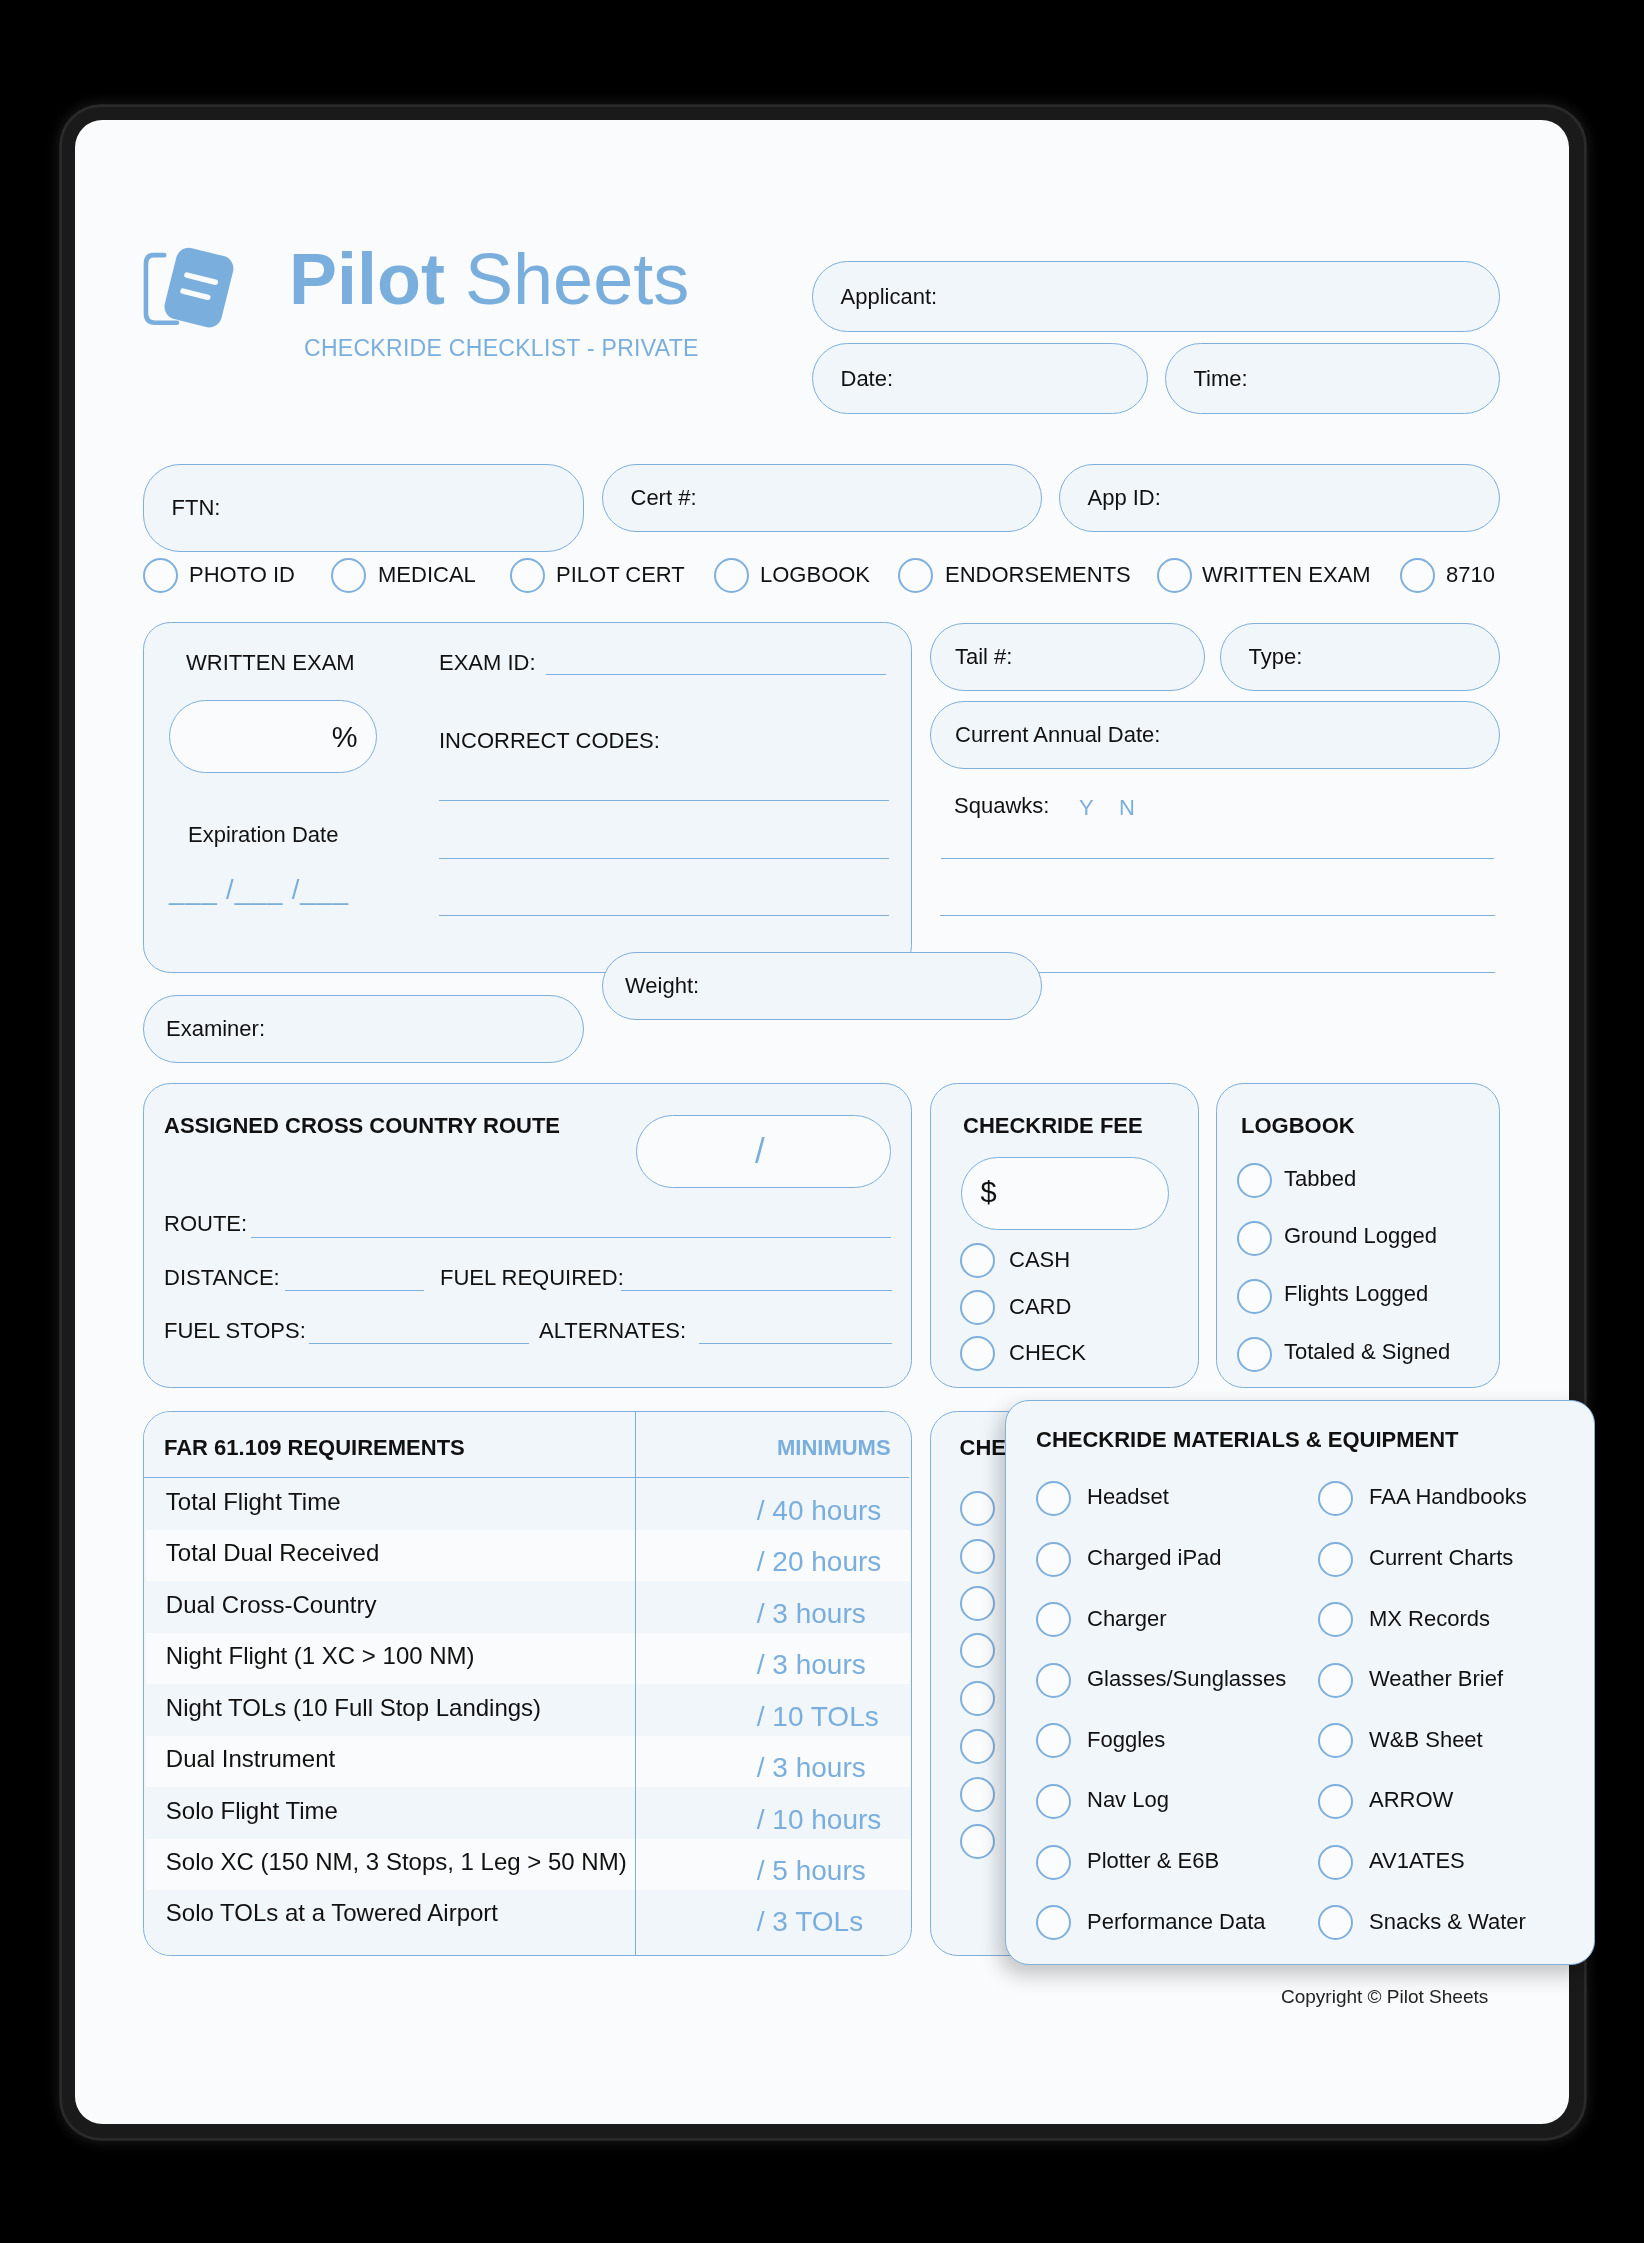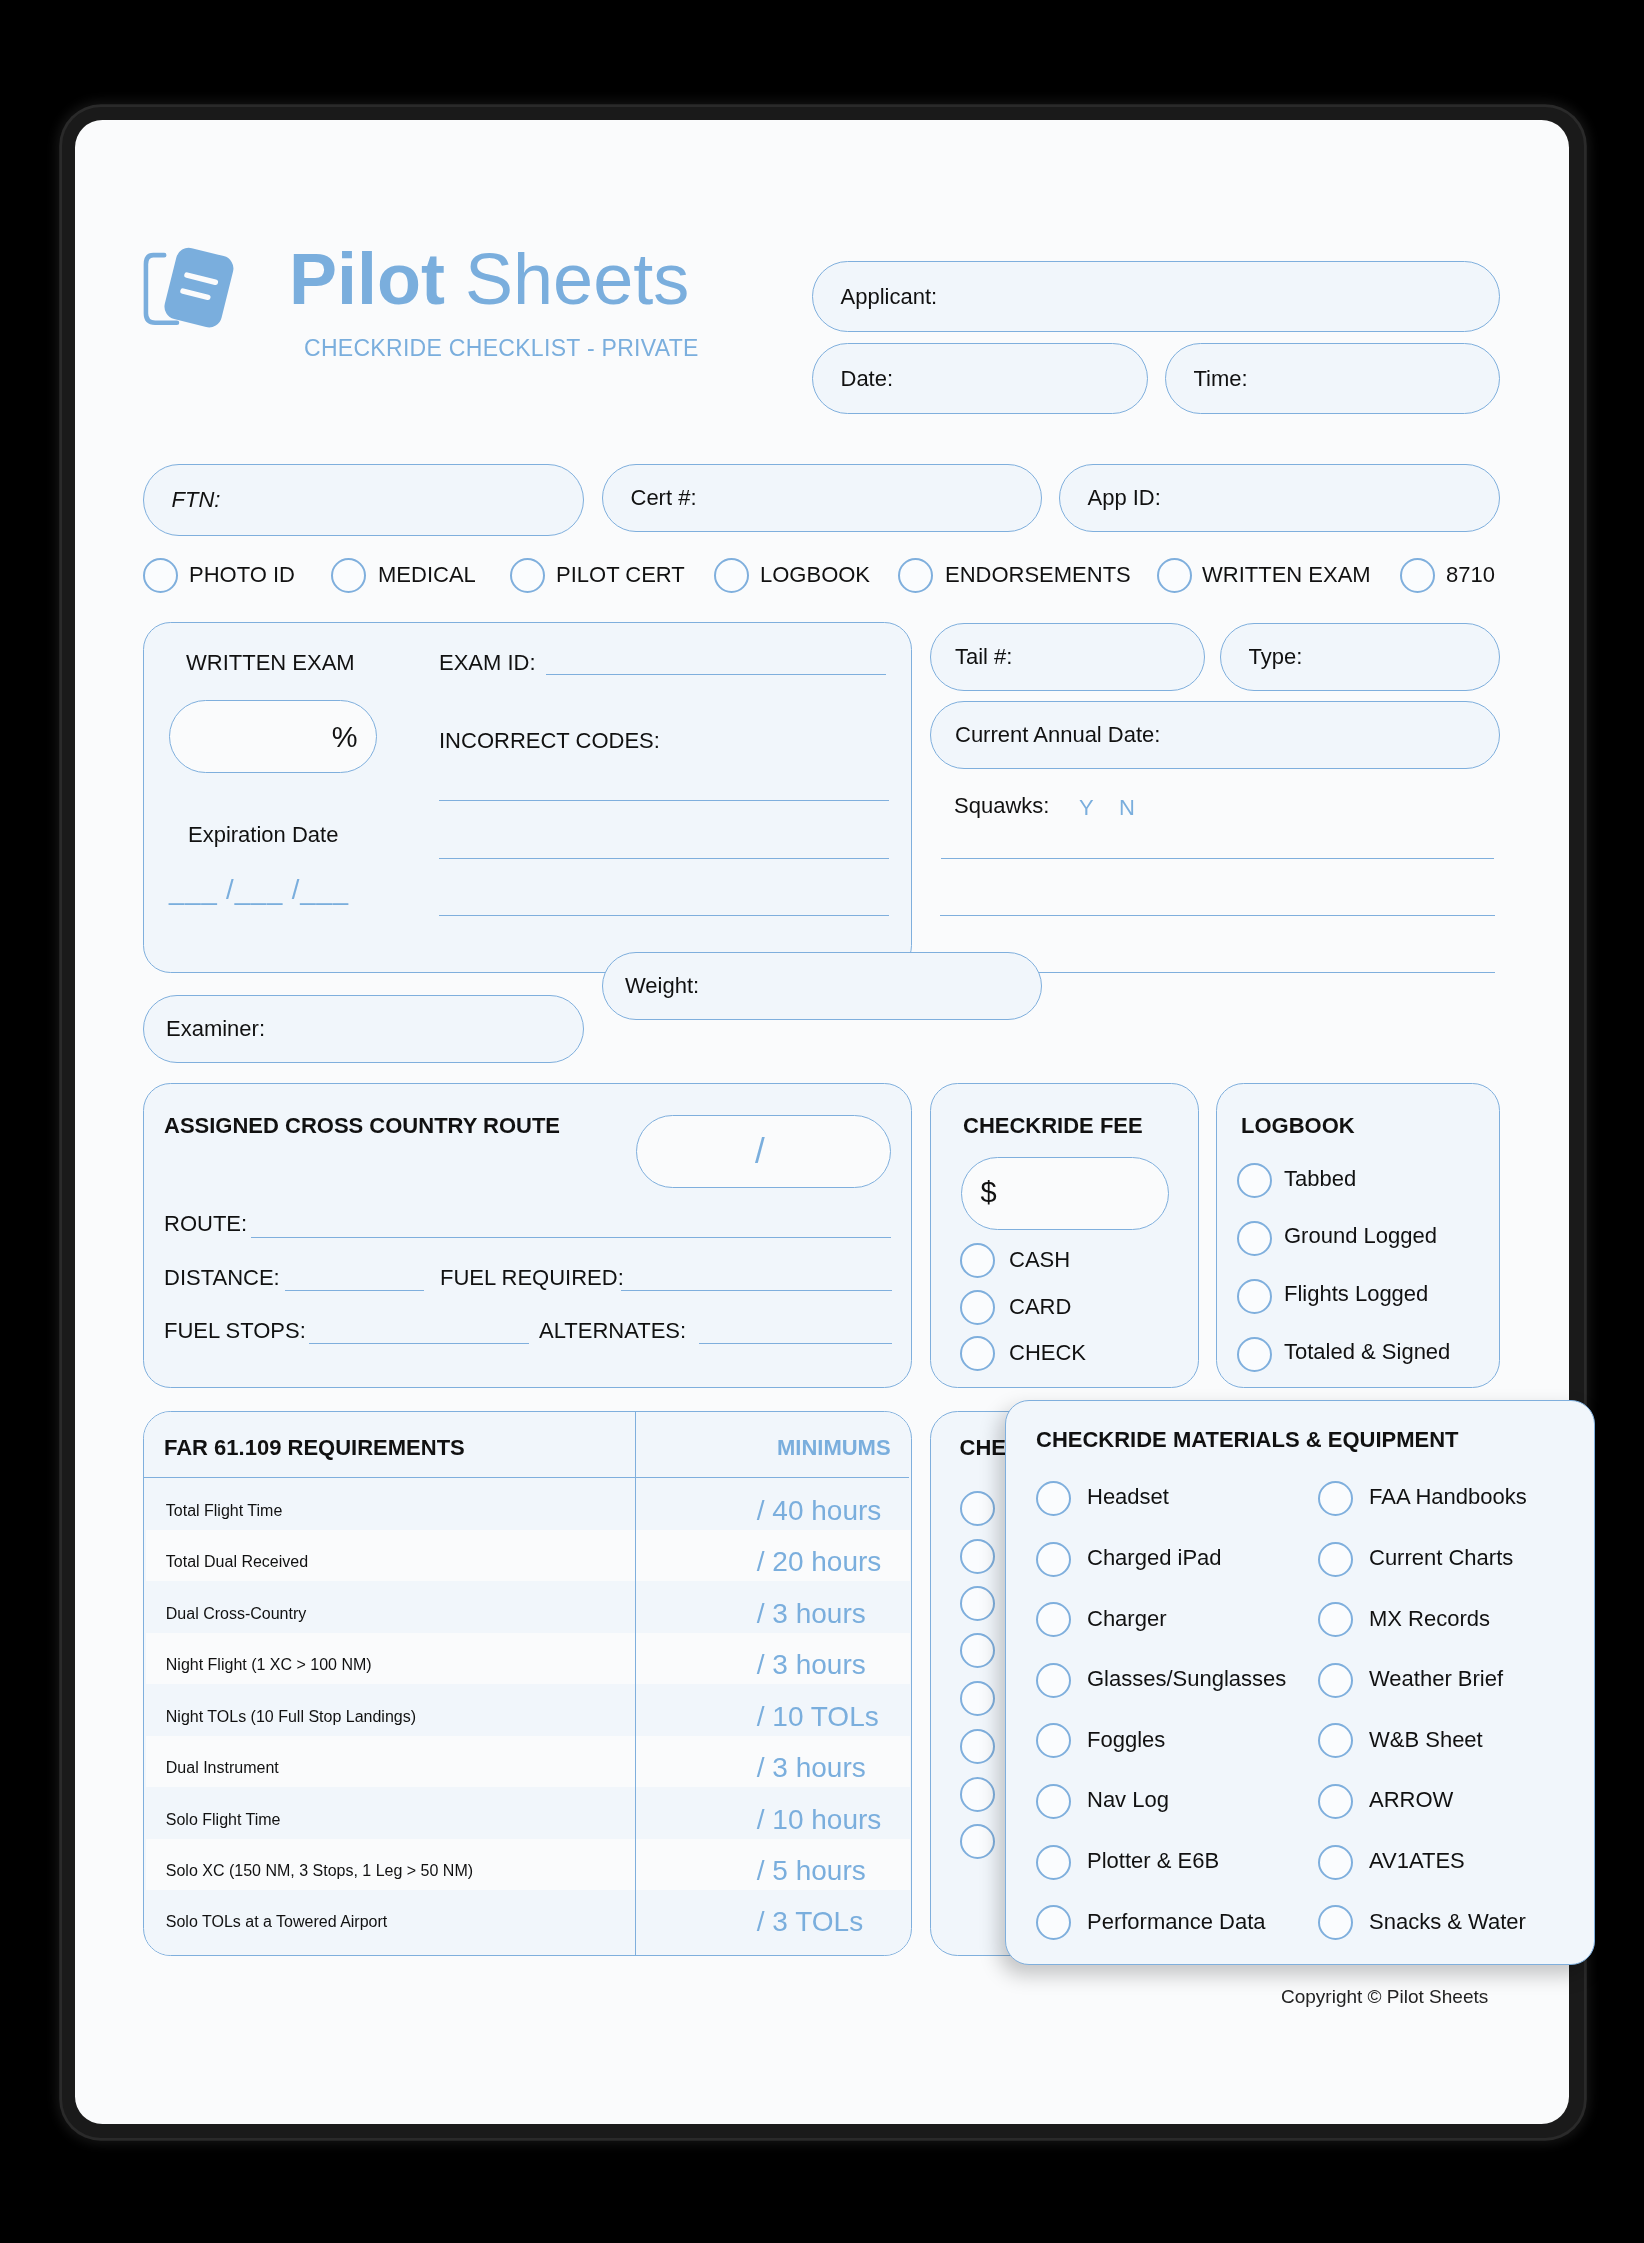--- a/index.html
+++ b/index.html
@@ -35,21 +35,21 @@
   .uline { position:absolute; height:0; border-top:1.8px solid #7fafdd; }
   .blue { color:#7aaedd; }
   .white-pill {
     position:absolute; box-sizing:border-box; border:1.8px solid #7fafdd; background:#fafbfc;
     border-radius:37px;
   }
   
   .far-row { position:absolute; left:1.8px; width:764px; height:51px; }
   .far-row.alt { background:#f1f6fb; }
   .far-row.plain { background:#fafbfc; }
-  .far-req { position:absolute; left:20px; top:23px; font-size:16px; white-space:nowrap; }
+  .far-req { position:absolute; left:20px; top:9px; font-size:24px; white-space:nowrap; }
   .far-min { position:absolute; left:611px; top:15.6px; font-size:28px; color:#7aaedd; white-space:nowrap; }
   .popup {
     position:absolute; left:930px; top:1280px; width:590px; height:565px; box-sizing:border-box;
     border:1.8px solid #7fafdd; background:#f1f6fb; border-radius:24px;
     box-shadow:-5.5px 9.2px 20px rgba(0,0,0,0.22);
   }
 </style>
 </head>
 <body>
 
@@ -76,21 +76,21 @@
   <div class="pill" style="left:737px; top:141px; width:688px; height:71px;">
     <span>Applicant:</span>
   </div>
   <div class="pill" style="left:737px; top:223px; width:336px; height:71px;">
     <span>Date:</span>
   </div>
   <div class="pill" style="left:1090px; top:223px; width:335px; height:71px;">
     <span>Time:</span>
   </div>
 
-  <div class="pill" style="left:68px; top:344px; width:441px; height:72px;font-style:italic;">
+  <div class="pill" style="left:68px; top:344px; width:441px; height:88px;">
     <span>FTN:</span>
   </div>
   <div class="pill" style="left:527px; top:344px; width:440px; height:68px;">
     <span>Cert #:</span>
   </div>
   <div class="pill" style="left:984px; top:344px; width:441px; height:68px;">
     <span>App ID:</span>
   </div>
 
   <div class="radio" style="left:68px; top:438px;"></div>

